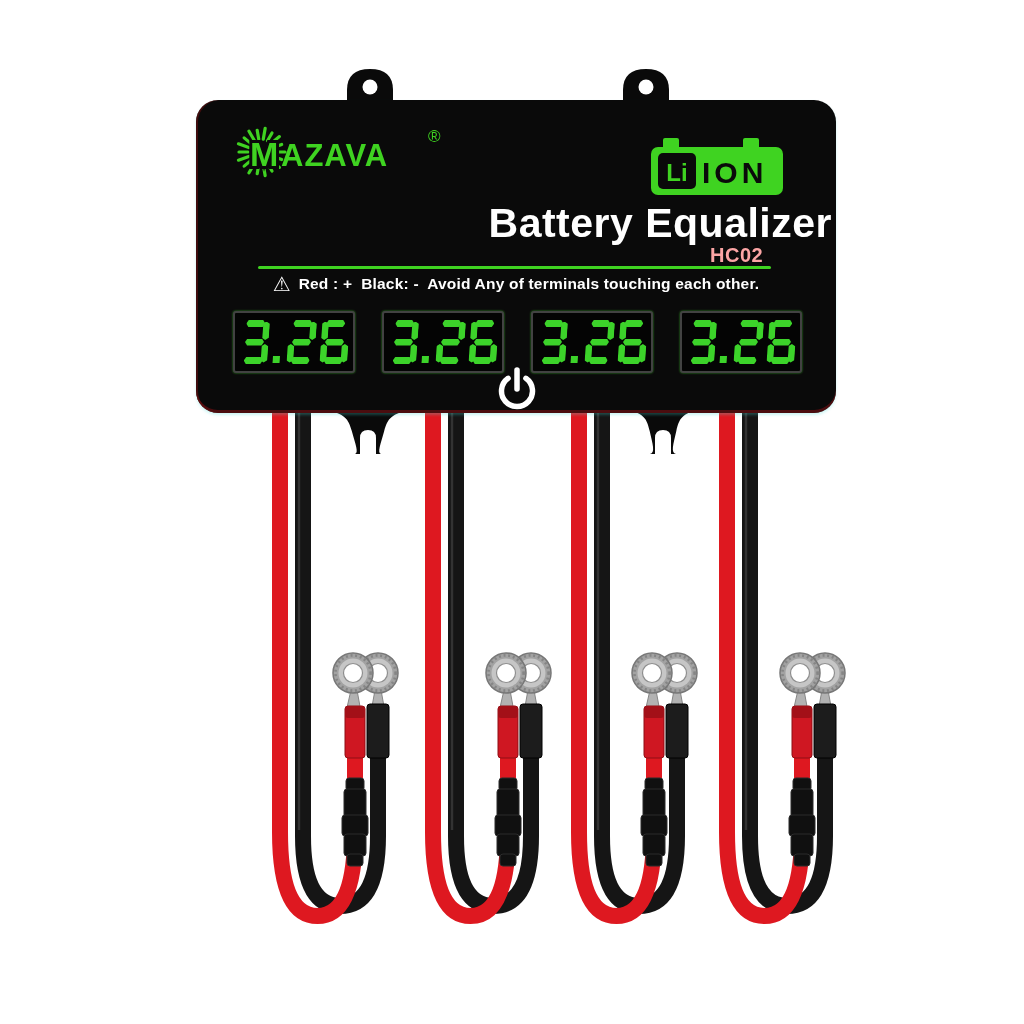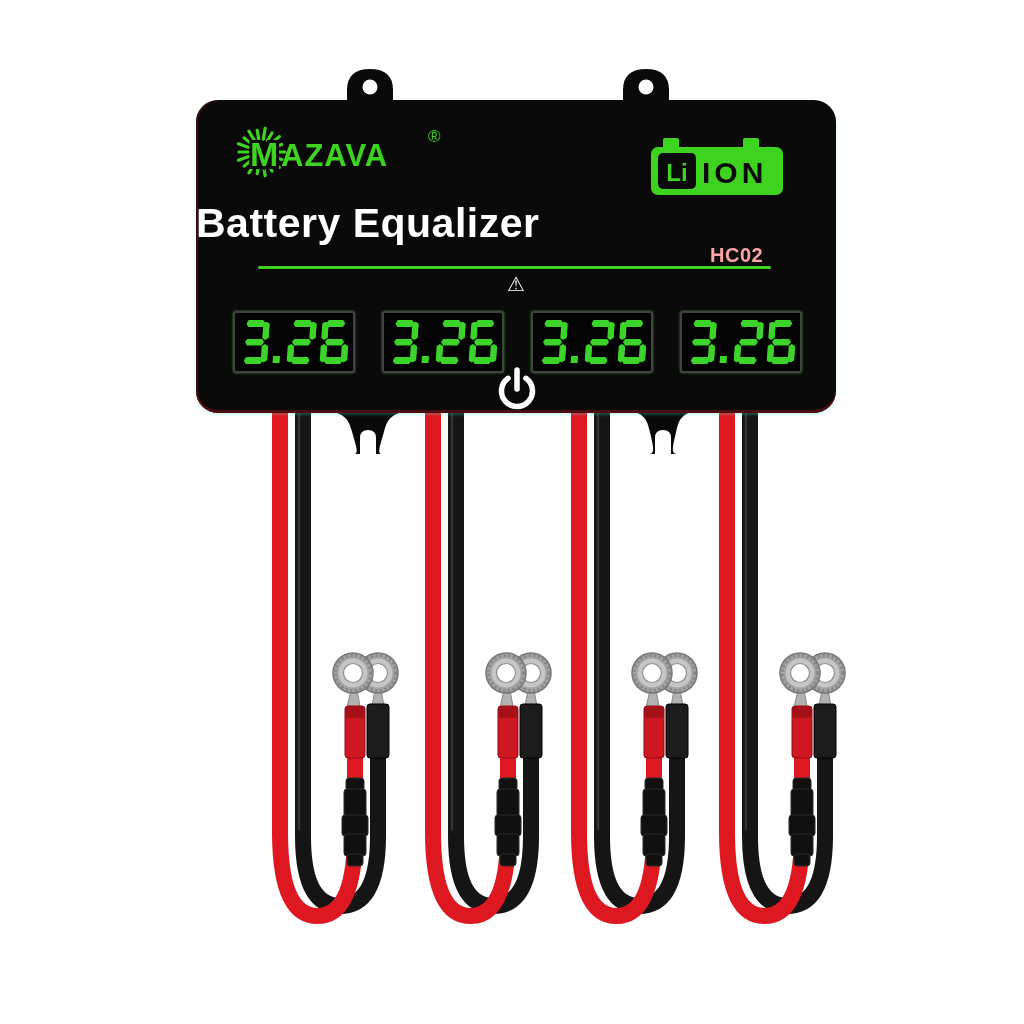--- a/index.html
+++ b/index.html
@@ -5,22 +5,22 @@
   html,body{margin:0;padding:0;background:#fff;}
   .stage{position:relative;width:1024px;height:1024px;background:#fff;overflow:hidden;
          font-family:"Liberation Sans",sans-serif;}
   #cable-layer{position:absolute;left:0;top:0;z-index:1;}
   .device{position:absolute;left:196px;top:100px;width:640px;height:313px;
           background:#0a0a0a;border-radius:22px;z-index:2;
           box-shadow:inset 2px 0 0 rgba(110,16,18,.55), inset 0 -3px 0 rgba(110,16,18,.65),
                      0 2px 3px rgba(70,220,215,.28);}
   .logo-mazava{position:absolute;left:36px;top:20px;}
   .badge-liion{position:absolute;left:455px;top:36px;}
-  .title{position:absolute;left:0;top:100px;width:100%;text-align:left;color:#fff;
-         font-size:41px;font-weight:bold;letter-spacing:.5px;padding-right:24px;box-sizing:border-box;}
+  .title{position:absolute;left:0;top:100px;width:100%;text-align:right;color:#fff;
+         font-size:41px;font-weight:bold;letter-spacing:.5px;padding-right:4px;box-sizing:border-box;}
   .model{position:absolute;left:710px;top:144px;color:#fca5a5;font-size:20px;font-weight:bold;letter-spacing:.5px;}
   .model{left:514px;}
   .divider{position:absolute;left:62px;top:166px;width:513px;height:3px;border-radius:2px;background:var(--green);}
   .warning{position:absolute;left:0;top:174px;width:100%;display:flex;justify-content:center;
            align-items:center;gap:8px;color:#fff;}
   .warning .w-icon{font-size:20px;line-height:1;font-family:"DejaVu Sans",sans-serif;}
   .warning .w-txt{font-size:15.5px;font-weight:bold;white-space:pre;letter-spacing:.2px;}
   .displays{position:absolute;left:37px;top:211px;display:flex;gap:27px;}
   .display{width:122px;height:62px;background:#040404;border:2px solid #424242;border-radius:3px;
            box-sizing:border-box;display:flex;align-items:center;justify-content:center;gap:6px;
@@ -204,20 +204,21 @@
       <text x="26" y="45" text-anchor="middle" font-size="24" font-weight="bold" style="fill:var(--green);">Li</text>
       <text x="51" y="47" font-size="30" font-weight="bold" letter-spacing="4" fill="#0a0a0a">ION</text>
     </svg>
 
     <div class="title">Battery Equalizer</div>
     <div class="model">HC02</div>
     <div class="divider"></div>
 
     <div class="warning">
       <span class="w-icon">⚠</span>
+      <span class="w-txt">Red : +  Black: -  Avoid Any of terminals touching each other.</span>
     </div>
 
     <div class="displays" id="displays">
         <div class="display">
           <div class="digit">
             <div class="seg h" style="left: 4px; top: 0px; width: 19px; height: 7px;"></div>
             <div class="seg v" style="left: 20.5px; top: 1.5px; width: 7px; height: 18.5px;"></div>
             <div class="seg h" style="left: 4px; top: 18.5px; width: 19px; height: 7px;"></div>
             <div class="seg v" style="left: 20.5px; top: 24px; width: 7px; height: 18.5px;"></div>
             <div class="seg h" style="left: 4px; top: 37px; width: 19px; height: 7px;"></div>

